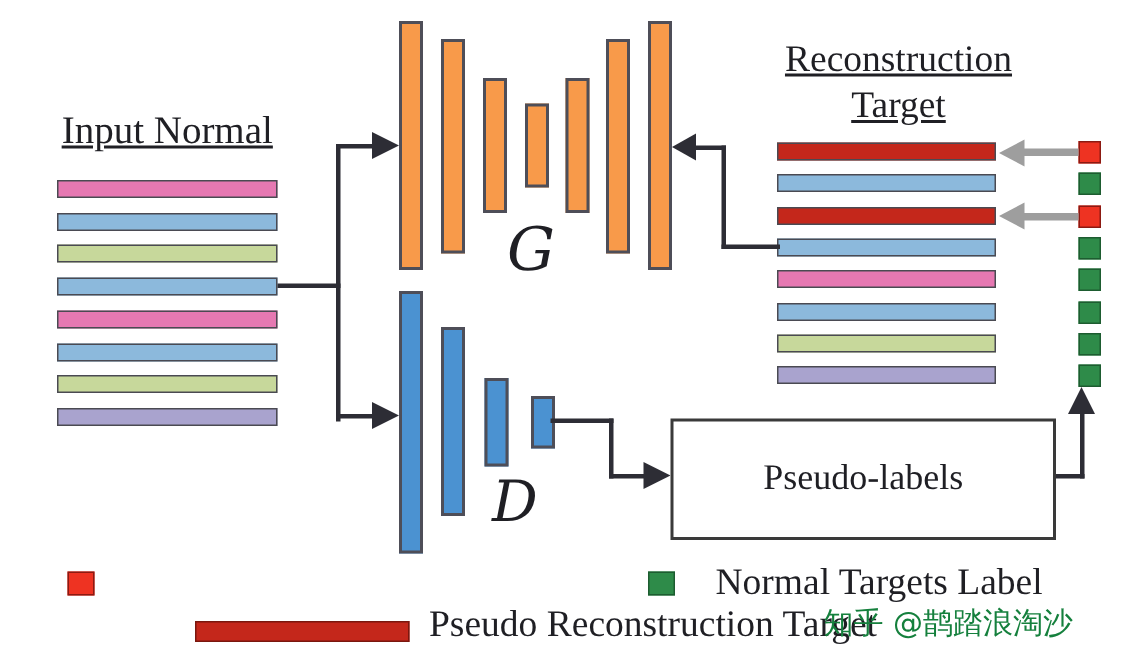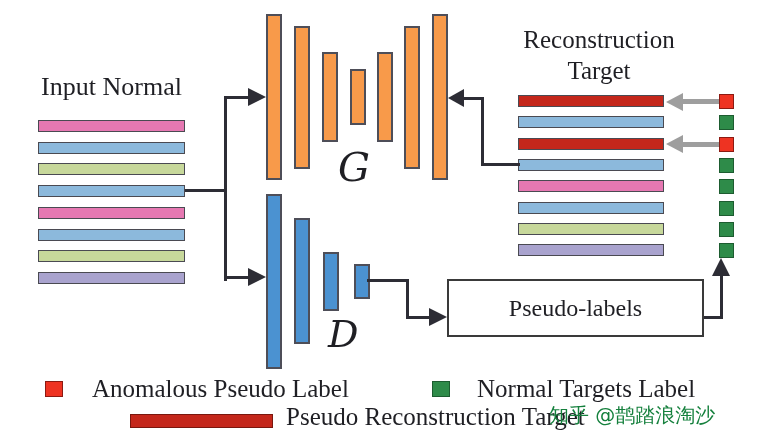--- a/index.html
+++ b/index.html
@@ -1,33 +1,33 @@
 <!DOCTYPE html>
 <html><head>
 <meta charset="utf-8">
 <style>
   html,body{margin:0;padding:0;background:#ffffff;}
   #canvas{
     position:relative;width:762px;height:445px;background:#ffffff;
     overflow:hidden;font-family:"Liberation Serif","DejaVu Serif",serif;color:#1f1f24;
   }
-  .abs{position:absolute;}
+  .abs{position:absolute;text-decoration:underline;}
   .title{font-size:26px;text-align:center;white-space:nowrap;}
   .hbar{position:absolute;left:0;width:147px;height:12px;border:1px solid #4a4a52;box-sizing:border-box;}
   .rbar{position:absolute;left:0;width:146px;height:12px;border:1px solid #4a4a52;box-sizing:border-box;}
   .vbar{position:absolute;width:16px;border:2px solid #4e4e58;box-sizing:border-box;}
   .sq{position:absolute;left:0;width:15px;height:15px;border:1.5px solid;box-sizing:border-box;}
   .line{position:absolute;background:#2d2d35;}
   .grayline{position:absolute;background:#9e9e9e;}
   .tri{position:absolute;width:0;height:0;}
   .net-label{position:absolute;font-style:italic;font-family:"DejaVu Serif","Liberation Serif",serif;}
   .legend-text{position:absolute;font-size:25px;white-space:nowrap;}
   .legend-chip{position:absolute;box-sizing:border-box;}
   #pseudo-box{
-    position:absolute;left:447px;top:279px;width:257px;height:58px;
+    position:absolute;left:447px;top:279px;width:257px;height:81px;
     background:#ffffff;border:2px solid #3a3a3a;box-sizing:border-box;
     display:flex;flex-direction:column;justify-content:center;align-items:center;
     font-size:24px;line-height:33px;z-index:5;text-align:center;
   }
   #watermark{
     position:absolute;left:549px;top:402px;font-size:20px;color:#15803d;
     font-family:"DejaVu Sans","Liberation Sans",sans-serif;white-space:nowrap;z-index:6;
   }
 </style>
 </head>
@@ -117,21 +117,20 @@
       <div class="sq" style="top: 149px; background: rgb(46, 139, 73); border-color: rgb(29, 92, 48);"></div>
     </div>
   <div class="abs" style="left:0;top:0;width:762px;height:0;">
       <div class="grayline" style="left: 682px; top: 99px; width: 37px; height: 5px;"></div>
       <div class="tri" style="left: 666px; top: 93px; border-right: 17px solid rgb(158, 158, 158); border-top: 9px solid transparent; border-bottom: 9px solid transparent;"></div>
       <div class="grayline" style="left: 682px; top: 142px; width: 37px; height: 5px;"></div>
       <div class="tri" style="left: 666px; top: 135px; border-right: 17px solid rgb(158, 158, 158); border-top: 9px solid transparent; border-bottom: 9px solid transparent;"></div>
     </div>
 
   <div class="legend-chip" style="left: 45px; top: 381px; width: 18px; height: 16px; background: rgb(238, 51, 34); border: 1.5px solid rgb(140, 26, 18);"></div>
-  <div class="legend-text" style="left:92px;top:375px;">Anomalous Pseudo Label</div>
   <div class="legend-chip" style="left: 432px; top: 381px; width: 18px; height: 16px; background: rgb(46, 139, 73); border: 1.5px solid rgb(29, 92, 48);"></div>
   <div class="legend-text" style="left:477px;top:375px;">Normal Targets Label</div>
   <div class="legend-chip" style="left: 130px; top: 414px; width: 143px; height: 14px; background: rgb(196, 39, 27); border: 1px solid rgb(122, 23, 14);"></div>
   <div class="legend-text" style="left:286px;top:403px;">Pseudo Reconstruction Target</div>
 
   <div id="watermark">知乎 @鹊踏浪淘沙</div>
 
 </div>
 
 </body></html>

